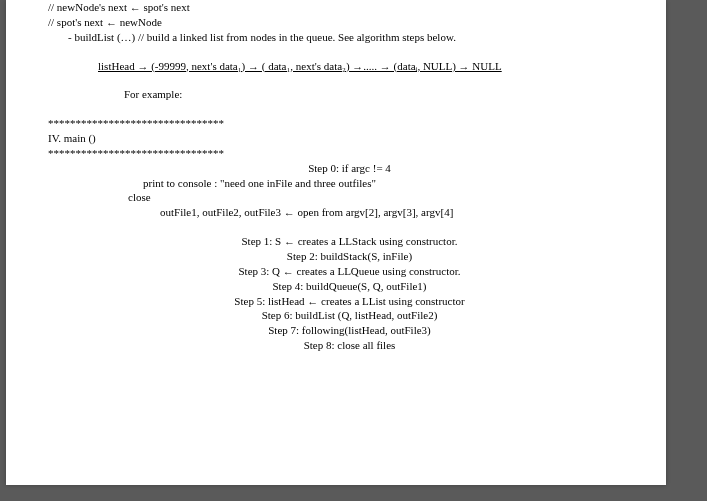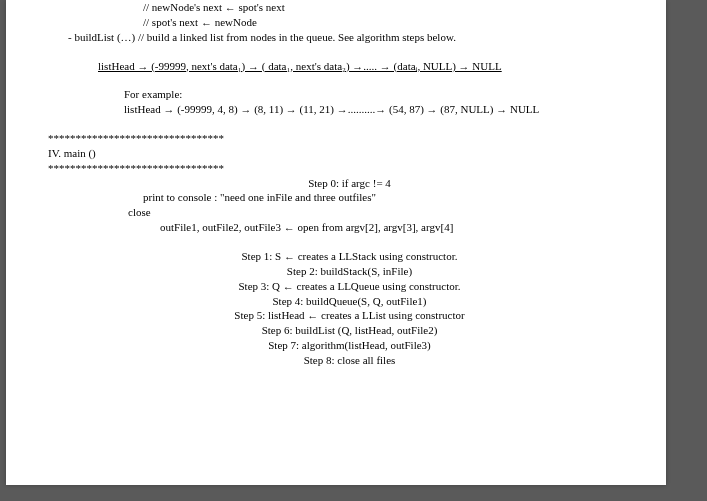--- a/index.html
+++ b/index.html
@@ -21,21 +21,21 @@
       background: #fff;
       width: 660px;
       height: 485px;
       margin-left: 6px;
       padding-left: 42px;
       padding-right: 15px;
       padding-top: 0;
       position: relative;
       box-shadow: 0 0 4px rgba(0,0,0,0.3);
     }
-    .indent1 { margin-left: 95px; }
+    .indent1 { }
     .indent-method { margin-left: 20px; }
     .indent-body { margin-left: 50px; text-decoration: underline; }
     .indent-for { margin-left: 76px; }
     .indent-print { margin-left: 95px; }
     .indent-else { margin-left: 80px; }
     .indent-elsebody { margin-left: 112px; }
     .separator { letter-spacing: 0; }
     .step { margin: 0; text-align: center; }
     .blank { height: 14px; }
   </style>
@@ -49,37 +49,36 @@
 
   <div class="indent-method">- buildList (…) // build a linked list from nodes in the queue. See algorithm steps below.</div>
 
   <div class="blank"></div>
 
   <div class="indent-body">listHead → (-99999, next's data₁)  → ( data₁, next's data₂) →..... → (dataᵢ, NULL) → NULL</div>
 
   <div class="blank"></div>
 
   <div class="indent-for">For example:</div>
-  <div class="indent-for">listHead → (-99999, 4, 8) → (8, 11) → (11, 21) →..........→ (54, 87) → (87, NULL) → NULL</div>
 
   <div class="blank"></div>
 
   <div class="separator">********************************</div>
   <div>IV. main ()</div>
   <div class="separator">********************************</div>
 
   <div class="step">Step 0: if argc != 4</div>
   <div class="indent-print">print to console : "need one inFile and three outfiles"</div>
   <div class="indent-else">close</div>
   <div class="indent-elsebody">outFile1, outFile2, outFile3 ← open from argv[2], argv[3], argv[4]</div>
 
   <div class="blank"></div>
 
   <div class="step">Step 1:  S ← creates a LLStack using constructor.</div>
   <div class="step">Step 2: buildStack(S, inFile)</div>
   <div class="step">Step 3:  Q ← creates a LLQueue using constructor.</div>
   <div class="step">Step 4: buildQueue(S, Q, outFile1)</div>
   <div class="step">Step 5:  listHead ← creates a LList using constructor</div>
   <div class="step">Step 6: buildList (Q, listHead, outFile2)</div>
-  <div class="step">Step 7: algorithm(listHead, outFile3)</div>
+  <div class="step">Step 7: following(listHead, outFile3)</div>
   <div class="step">Step 8: close all files</div>
 
 </div>
 
 </body></html>

